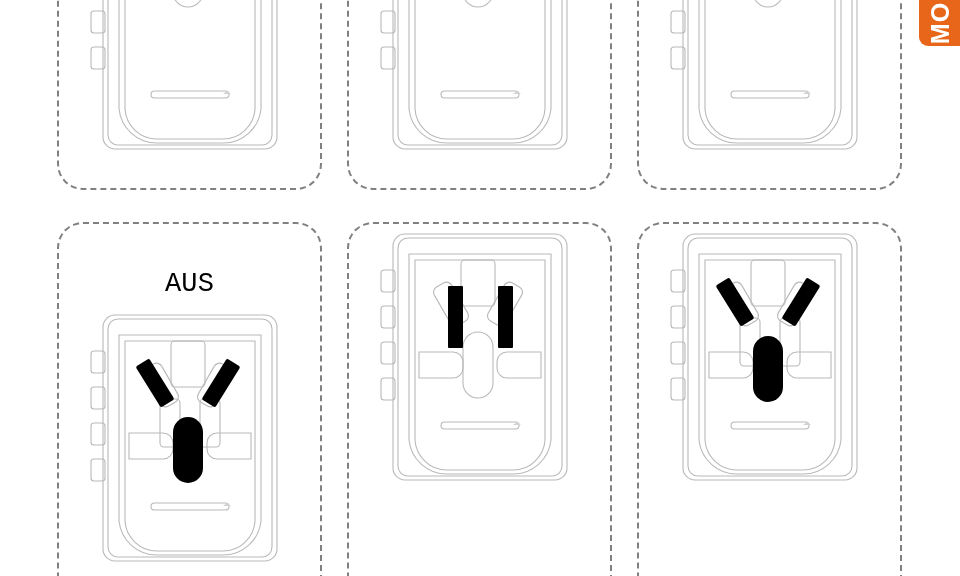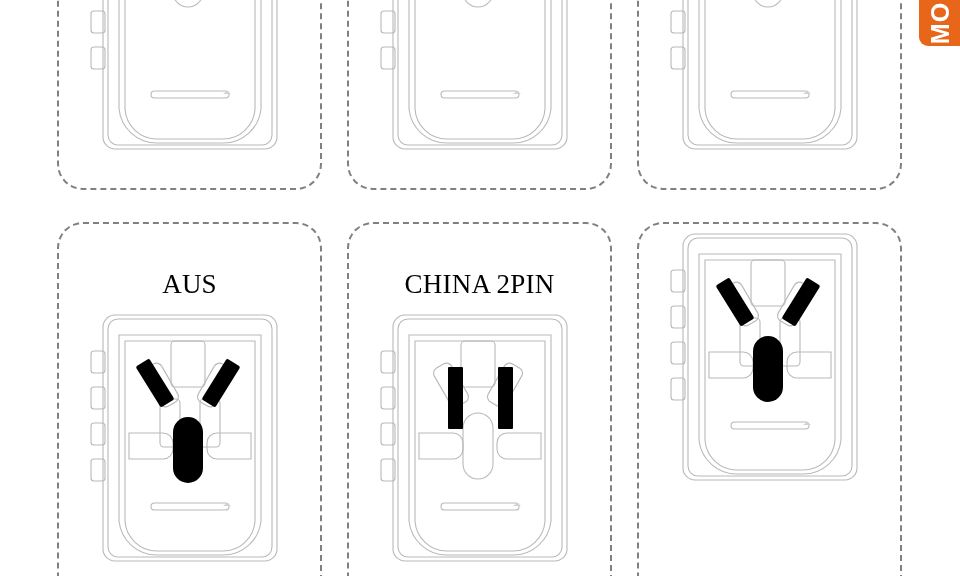--- a/index.html
+++ b/index.html
@@ -50,21 +50,21 @@
   }
   .card-label {
     font-size: 27px;
     color: #000000;
     letter-spacing: 0.2px;
     margin-top: 43px;
     margin-bottom: 4px;
     height: 34px;
     line-height: 34px;
     white-space: nowrap;
-    font-family: Liberation Serif, serif;
+    font-family: Liberation Mono, monospace;
   }
   .card.row1 .card-label { visibility: hidden; }
 
   
   .adapter {
     width: 230px;
     height: 290px;
     position: relative;
     margin-top: 2px;
   }
@@ -230,21 +230,20 @@
             <g fill="#000000" stroke="none">
               <rect x="72" y="52" width="16" height="48" rx="2" transform="rotate(-32 80 76)"></rect>
               <rect x="138" y="52" width="16" height="48" rx="2" transform="rotate(32 146 76)"></rect>
               <rect x="98" y="110" width="30" height="66" rx="15"></rect>
             </g>
           </svg>
         </div>
       </div>
 
       <div class="card">
-        <div class="card-label">CHINA 2PIN</div>
         <div class="adapter">
           <svg width="230" height="290" viewBox="0 0 230 290" xmlns="http://www.w3.org/2000/svg">
             <g fill="none" stroke="#b9b9b9" stroke-width="1.1">
               <rect x="28" y="8" width="174" height="246" rx="12"></rect>
               <rect x="33" y="12" width="164" height="238" rx="10"></rect>
               <path d="M44 28 h142 v186 a38 38 0 0 1 -38 34 h-66 a38 38 0 0 1 -38 -34 z"></path>
               <path d="M50 34 h130 v180 a32 32 0 0 1 -32 30 h-66 a32 32 0 0 1 -32 -30 z"></path>
               <rect x="16" y="44" width="14" height="22" rx="3"></rect>
               <rect x="16" y="80" width="14" height="22" rx="3"></rect>
               <rect x="16" y="116" width="14" height="22" rx="3"></rect>

